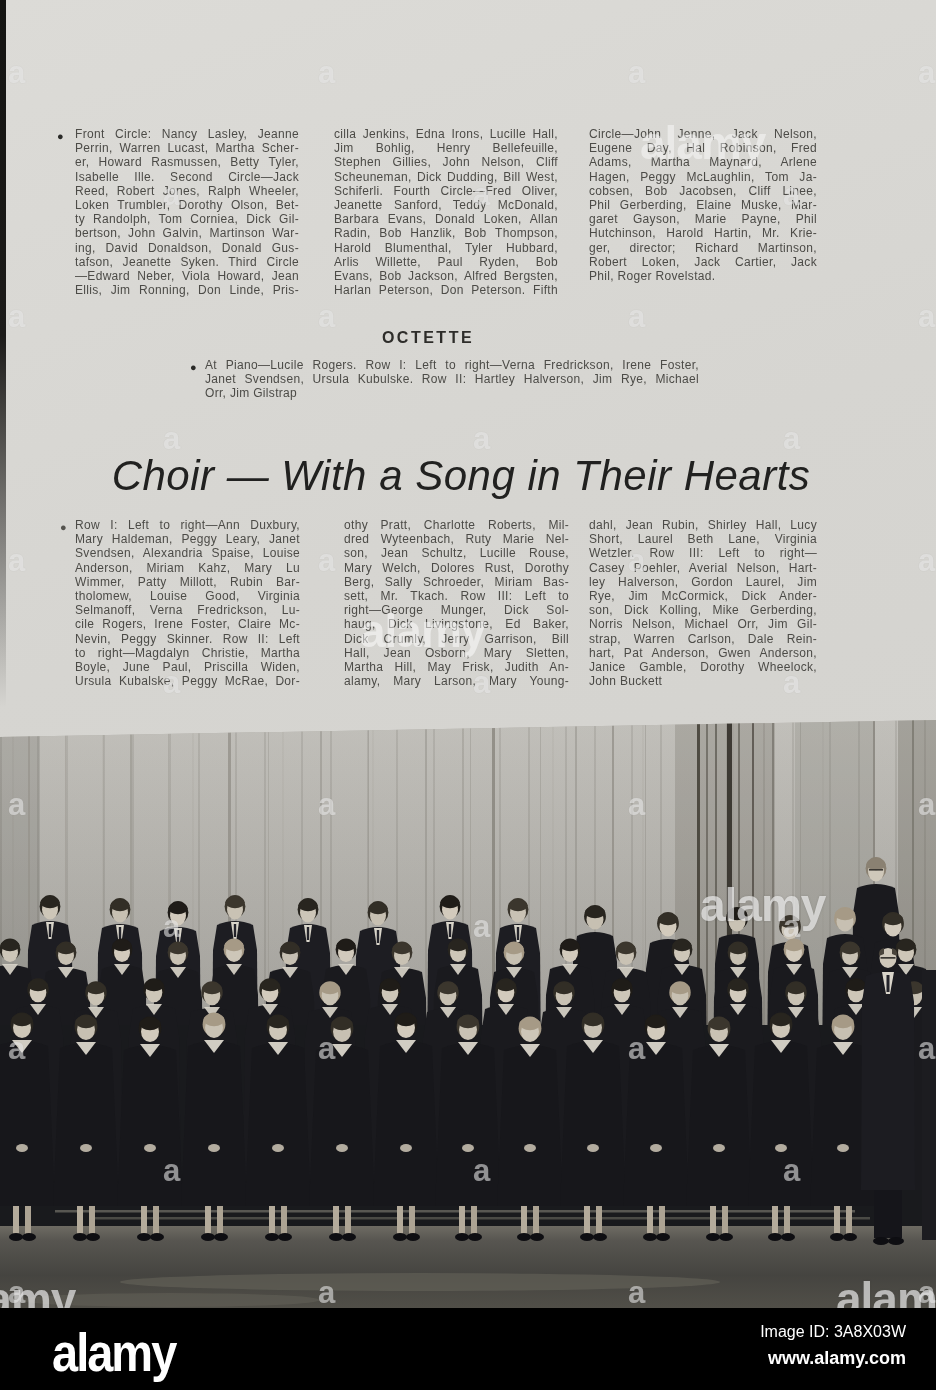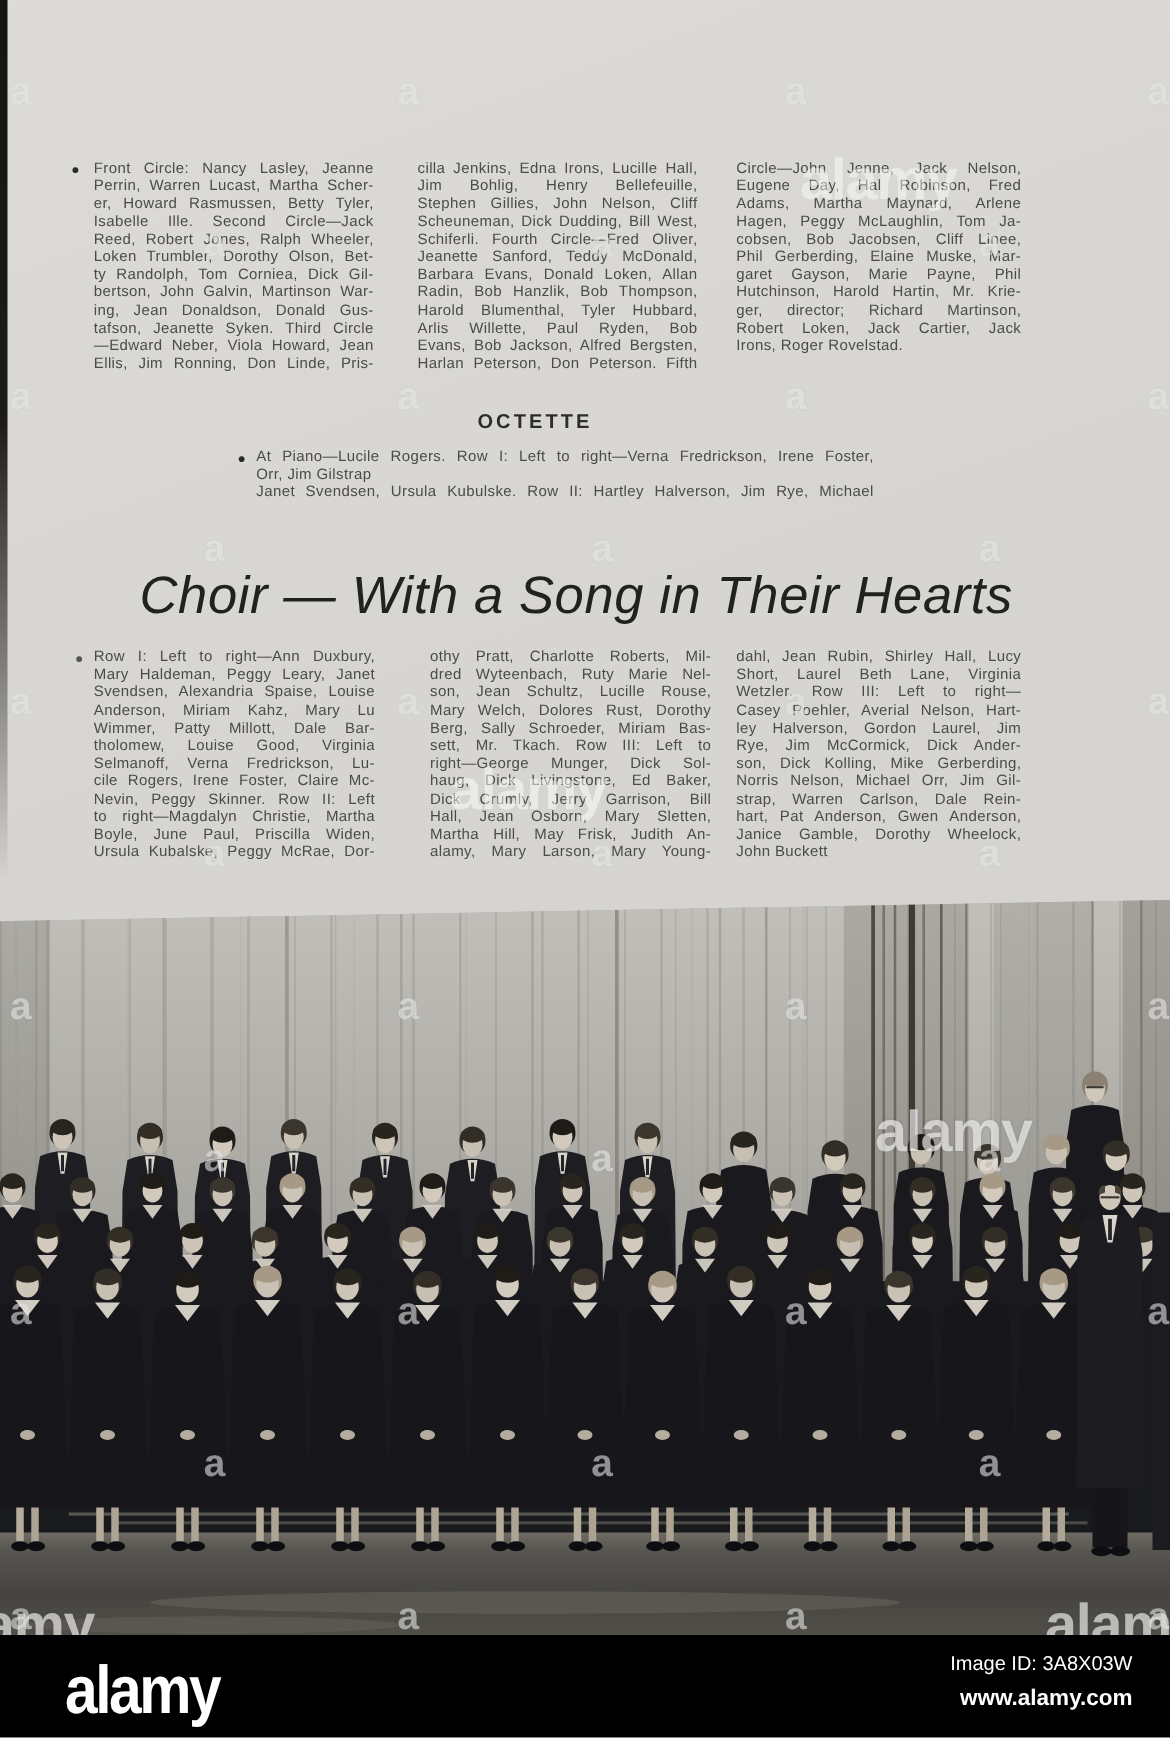--- a/index.html
+++ b/index.html
@@ -61,21 +61,21 @@
   <span class="bullet" style="left:57px;top:131px">●</span>
   <div class="col" style="left:75px;top:127px;width:224px">
       <div class="tline">Front Circle: Nancy Lasley, Jeanne</div>
       <div class="tline">Perrin, Warren Lucast, Martha Scher-</div>
       <div class="tline">er, Howard Rasmussen, Betty Tyler,</div>
       <div class="tline">Isabelle Ille. Second Circle—Jack</div>
       <div class="tline">Reed, Robert Jones, Ralph Wheeler,</div>
       <div class="tline">Loken Trumbler, Dorothy Olson, Bet-</div>
       <div class="tline">ty Randolph, Tom Corniea, Dick Gil-</div>
       <div class="tline">bertson, John Galvin, Martinson War-</div>
-      <div class="tline">ing, Jean Donaldson, Donald Gus-</div>
+      <div class="tline">ing, David Donaldson, Donald Gus-</div>
       <div class="tline">tafson, Jeanette Syken. Third Circle</div>
       <div class="tline">—Edward Neber, Viola Howard, Jean</div>
       <div class="tline">Ellis, Jim Ronning, Don Linde, Pris-</div>
     </div>
   <div class="col" style="left:334px;top:127px;width:224px">
       <div class="tline">cilla Jenkins, Edna Irons, Lucille Hall,</div>
       <div class="tline">Jim Bohlig, Henry Bellefeuille,</div>
       <div class="tline">Stephen Gillies, John Nelson, Cliff</div>
       <div class="tline">Scheuneman, Dick Dudding, Bill West,</div>
       <div class="tline">Schiferli. Fourth Circle—Fred Oliver,</div>
@@ -91,39 +91,39 @@
       <div class="tline">Circle—John Jenne, Jack Nelson,</div>
       <div class="tline">Eugene Day, Hal Robinson, Fred</div>
       <div class="tline">Adams, Martha Maynard, Arlene</div>
       <div class="tline">Hagen, Peggy McLaughlin, Tom Ja-</div>
       <div class="tline">cobsen, Bob Jacobsen, Cliff Linee,</div>
       <div class="tline">Phil Gerberding, Elaine Muske, Mar-</div>
       <div class="tline">garet Gayson, Marie Payne, Phil</div>
       <div class="tline">Hutchinson, Harold Hartin, Mr. Krie-</div>
       <div class="tline">ger, director; Richard Martinson,</div>
       <div class="tline">Robert Loken, Jack Cartier, Jack</div>
-      <div class="tline last-left">Irons, Roger Rovelstad.</div>
+      <div class="tline last-left">Phil, Roger Rovelstad.</div>
     </div>
 
   <div class="heading" id="octette-heading">OCTETTE</div>
   <span class="bullet" style="left:190px;top:362px">●</span>
   <div class="col" style="left:205px;top:358px;width:494px">
       <div class="tline">At Piano—Lucile Rogers. Row I: Left to right—Verna Fredrickson, Irene Foster,</div>
+      <div class="tline">Janet Svendsen, Ursula Kubulske. Row II: Hartley Halverson, Jim Rye, Michael</div>
       <div class="tline last-left">Orr, Jim Gilstrap</div>
-      <div class="tline">Janet Svendsen, Ursula Kubulske. Row II: Hartley Halverson, Jim Rye, Michael</div>
     </div>
 
   <div class="choir-title">Choir — With a Song in Their Hearts</div>
   <span class="bullet" style="left:60px;top:522px;color:#55544f">●</span>
   <div class="col" style="left:75px;top:518px;width:225px">
       <div class="tline">Row I: Left to right—Ann Duxbury,</div>
       <div class="tline">Mary Haldeman, Peggy Leary, Janet</div>
       <div class="tline">Svendsen, Alexandria Spaise, Louise</div>
       <div class="tline">Anderson, Miriam Kahz, Mary Lu</div>
-      <div class="tline">Wimmer, Patty Millott, Dale Bar-</div>
+      <div class="tline">Wimmer, Patty Millott, Rubin Bar-</div>
       <div class="tline">tholomew, Louise Good, Virginia</div>
       <div class="tline">Selmanoff, Verna Fredrickson, Lu-</div>
       <div class="tline">cile Rogers, Irene Foster, Claire Mc-</div>
       <div class="tline">Nevin, Peggy Skinner. Row II: Left</div>
       <div class="tline">to right—Magdalyn Christie, Martha</div>
       <div class="tline">Boyle, June Paul, Priscilla Widen,</div>
       <div class="tline">Ursula Kubalske, Peggy McRae, Dor-</div>
     </div>
   <div class="col" style="left:344px;top:518px;width:225px">
       <div class="tline">othy Pratt, Charlotte Roberts, Mil-</div>

